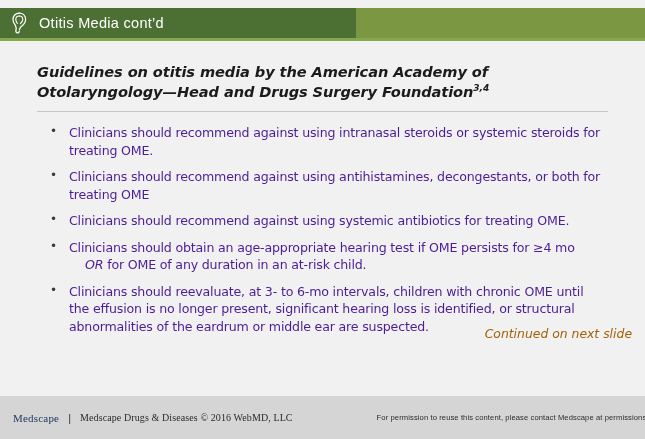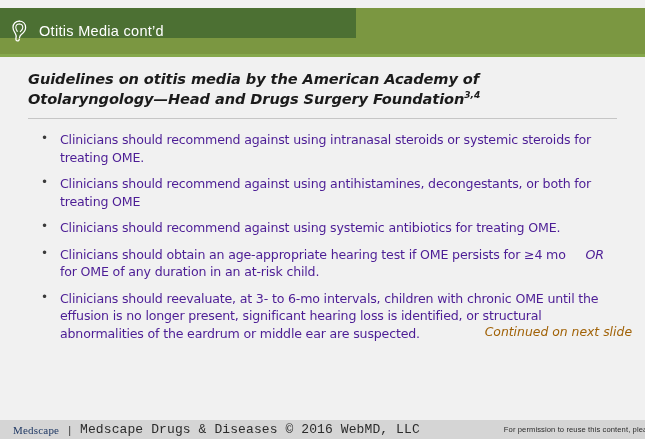--- a/index.html
+++ b/index.html
@@ -17,21 +17,21 @@
 
   
   .top-gap {
     height: 8px;
     background: #f1f1f1;
   }
 
   
   .header-band {
     position: relative;
-    height: 46px;
+    height: 30px;
     background: #7b9741;
     display: flex;
     align-items: center;
   }
   .header-dark {
     position: absolute;
     left: 0;
     top: 0;
     width: 356px;
     height: 30px;
@@ -58,21 +58,21 @@
     color: #ffffff;
     font-size: 14.5px;
     letter-spacing: 0.3px;
     margin-left: 11px;
     white-space: nowrap;
   }
 
   
   .slide-body {
     position: relative;
-    padding: 0;
+    padding: 9px;
     background: #f1f1f1;
     height: 296px;
   }
 
   .heading {
     margin: 0;
     padding: 12px 40px 0 28px;
     font-family: "DejaVu Sans", sans-serif;
     font-size: 14.6px;
     font-weight: bold;
@@ -131,41 +131,41 @@
     color: #76913f;
     white-space: nowrap;
   }
 
   
   .footer {
     position: absolute;
     left: 0;
     bottom: 0;
     width: 645px;
-    height: 19px;
+    height: 43px;
     background: #d5d5d5;
     display: flex;
     align-items: center;
   }
   .footer-logo {
     font-family: "Liberation Serif", serif;
     font-size: 11px;
     color: #1f3864;
     padding-left: 13px;
     letter-spacing: 0.2px;
     white-space: nowrap;
   }
   .footer-sep {
     color: #3a3a3a;
     font-size: 11px;
     padding: 0 9px;
   }
   .footer-copy {
-    font-family: Liberation Mono, monospace;
-    font-size: 13px;
+    font-family: Liberation Serif, serif;
+    font-size: 10px;
     color: #2b2b2b;
     white-space: nowrap;
     letter-spacing: 0.1px;
   }
   .footer-perm {
     font-family: "Liberation Sans", sans-serif;
     font-size: 7.6px;
     color: #2b2b2b;
     white-space: nowrap;
     letter-spacing: 0.1px;

